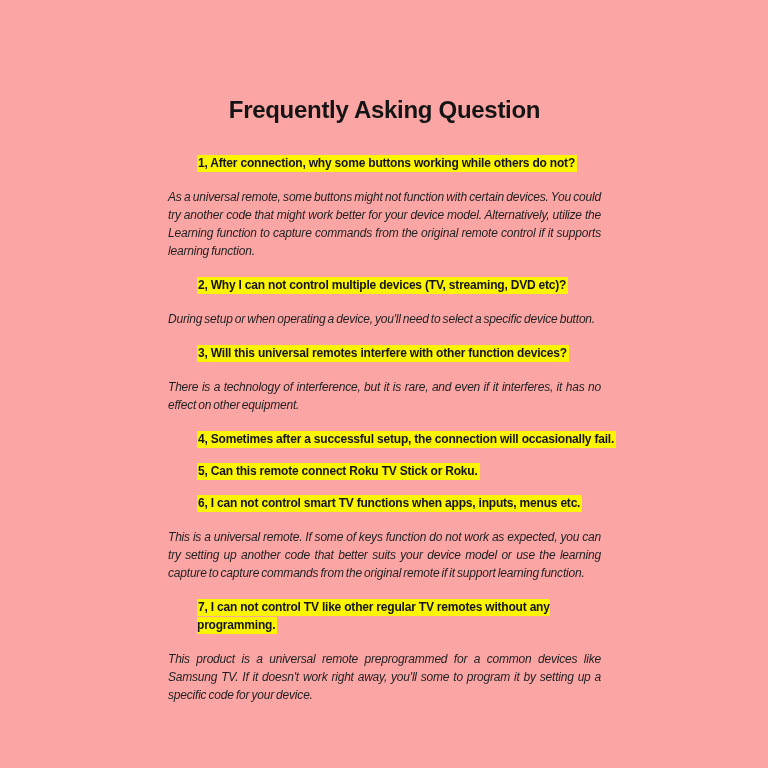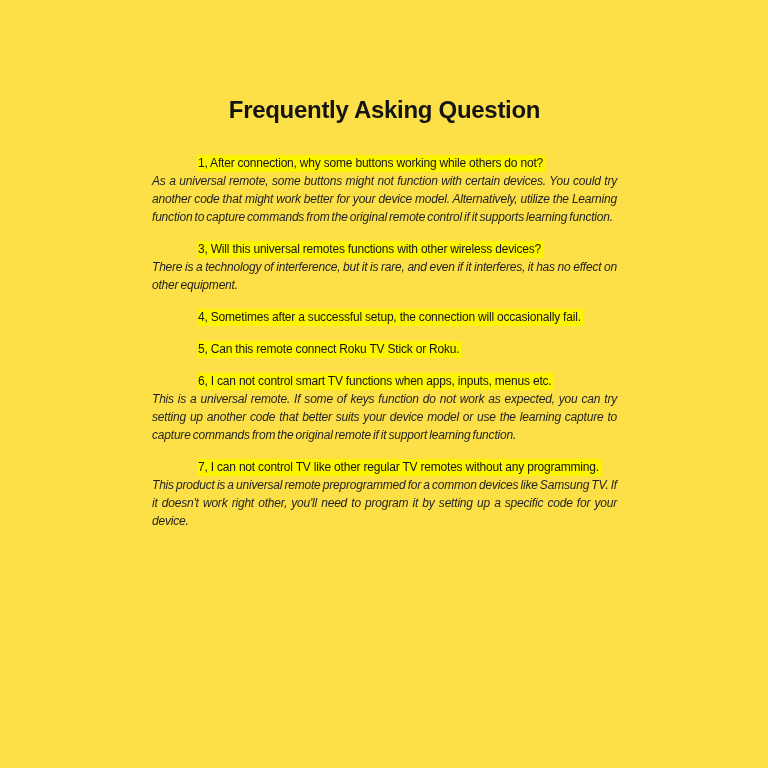--- a/index.html
+++ b/index.html
@@ -9,21 +9,21 @@
   }
   html,body{
     margin:0;
     padding:0;
     background:#ffffff;
   }
   .page{
     position:relative;
     width:768px;
     height:768px;
-    background:#fde047;
+    background:#fca5a5;
     overflow:hidden;
     font-family:"Liberation Sans", sans-serif;
   }
   .content{
     position:absolute;
     left:152px;
     top:96px;
     width:465px;
   }
   .doc-title{
@@ -37,33 +37,33 @@
   }
   .faq-item{
     margin:0 0 14px 0;
   }
   .faq-item:last-child{
     margin-bottom:0;
   }
   .question{
     margin:0;
     font-size:12px;
-    font-weight:400;
+    font-weight:700;
     line-height:18px;
     letter-spacing:-0.2px;
     color:var(--ink);
     padding-left:45px;
   }
   .question mark{
     background:var(--highlight);
     color:inherit;
     padding:1px 2px 2px 1px;
   }
   .answer{
-    margin:0;
+    margin:16px;
     font-size:12px;
     font-style:italic;
     line-height:18px;
     text-align:justify;
     color:var(--answer-ink);
     letter-spacing:-0.2px;
     word-spacing:-1px;
   }
 </style>
 </head>
@@ -72,38 +72,42 @@
 <div class="page">
   <div class="content">
 
     <h1 class="doc-title">Frequently Asking Question</h1>
 
     <section class="faq-item">
       <h2 class="question"><mark>1, After connection, why some buttons working while others do not?</mark></h2>
       <p class="answer">As a universal remote, some buttons might not function with certain devices. You could try another code that might work better for your device model. Alternatively, utilize the Learning function to capture commands from the original remote control if it supports learning function.</p>
     </section>
 
+    <section class="faq-item">
+      <h2 class="question"><mark>2, Why I can not control multiple devices (TV, streaming, DVD etc)?</mark></h2>
+      <p class="answer">During setup or when operating a device, you'll need to select a specific device button.</p>
+    </section>
 
     <section class="faq-item">
-      <h2 class="question"><mark>3, Will this universal remotes functions with other wireless devices?</mark></h2>
+      <h2 class="question"><mark>3, Will this universal remotes interfere with other function devices?</mark></h2>
       <p class="answer">There is a technology of interference, but it is rare, and even if it interferes, it has no effect on other equipment.</p>
     </section>
 
     <section class="faq-item">
       <h2 class="question"><mark>4, Sometimes after a successful setup, the connection will occasionally fail.</mark></h2>
     </section>
 
     <section class="faq-item">
       <h2 class="question"><mark>5, Can this remote connect Roku TV Stick or Roku.</mark></h2>
     </section>
 
     <section class="faq-item">
       <h2 class="question"><mark>6, I can not control smart TV functions when apps, inputs, menus etc.</mark></h2>
       <p class="answer">This is a universal remote. If some of keys function do not work as expected, you can try setting up another code that better suits your device model or use the learning capture to capture commands from the original remote if it support learning function.</p>
     </section>
 
     <section class="faq-item">
       <h2 class="question"><mark>7, I can not control TV like other regular TV remotes without any programming.</mark></h2>
-      <p class="answer">This product is a universal remote preprogrammed for a common devices like Samsung TV. If it doesn't work right other, you'll need to program it by setting up a specific code for your device.</p>
+      <p class="answer">This product is a universal remote preprogrammed for a common devices like Samsung TV. If it doesn't work right away, you'll some to program it by setting up a specific code for your device.</p>
     </section>
 
   </div>
 </div>
 
 </body></html>

